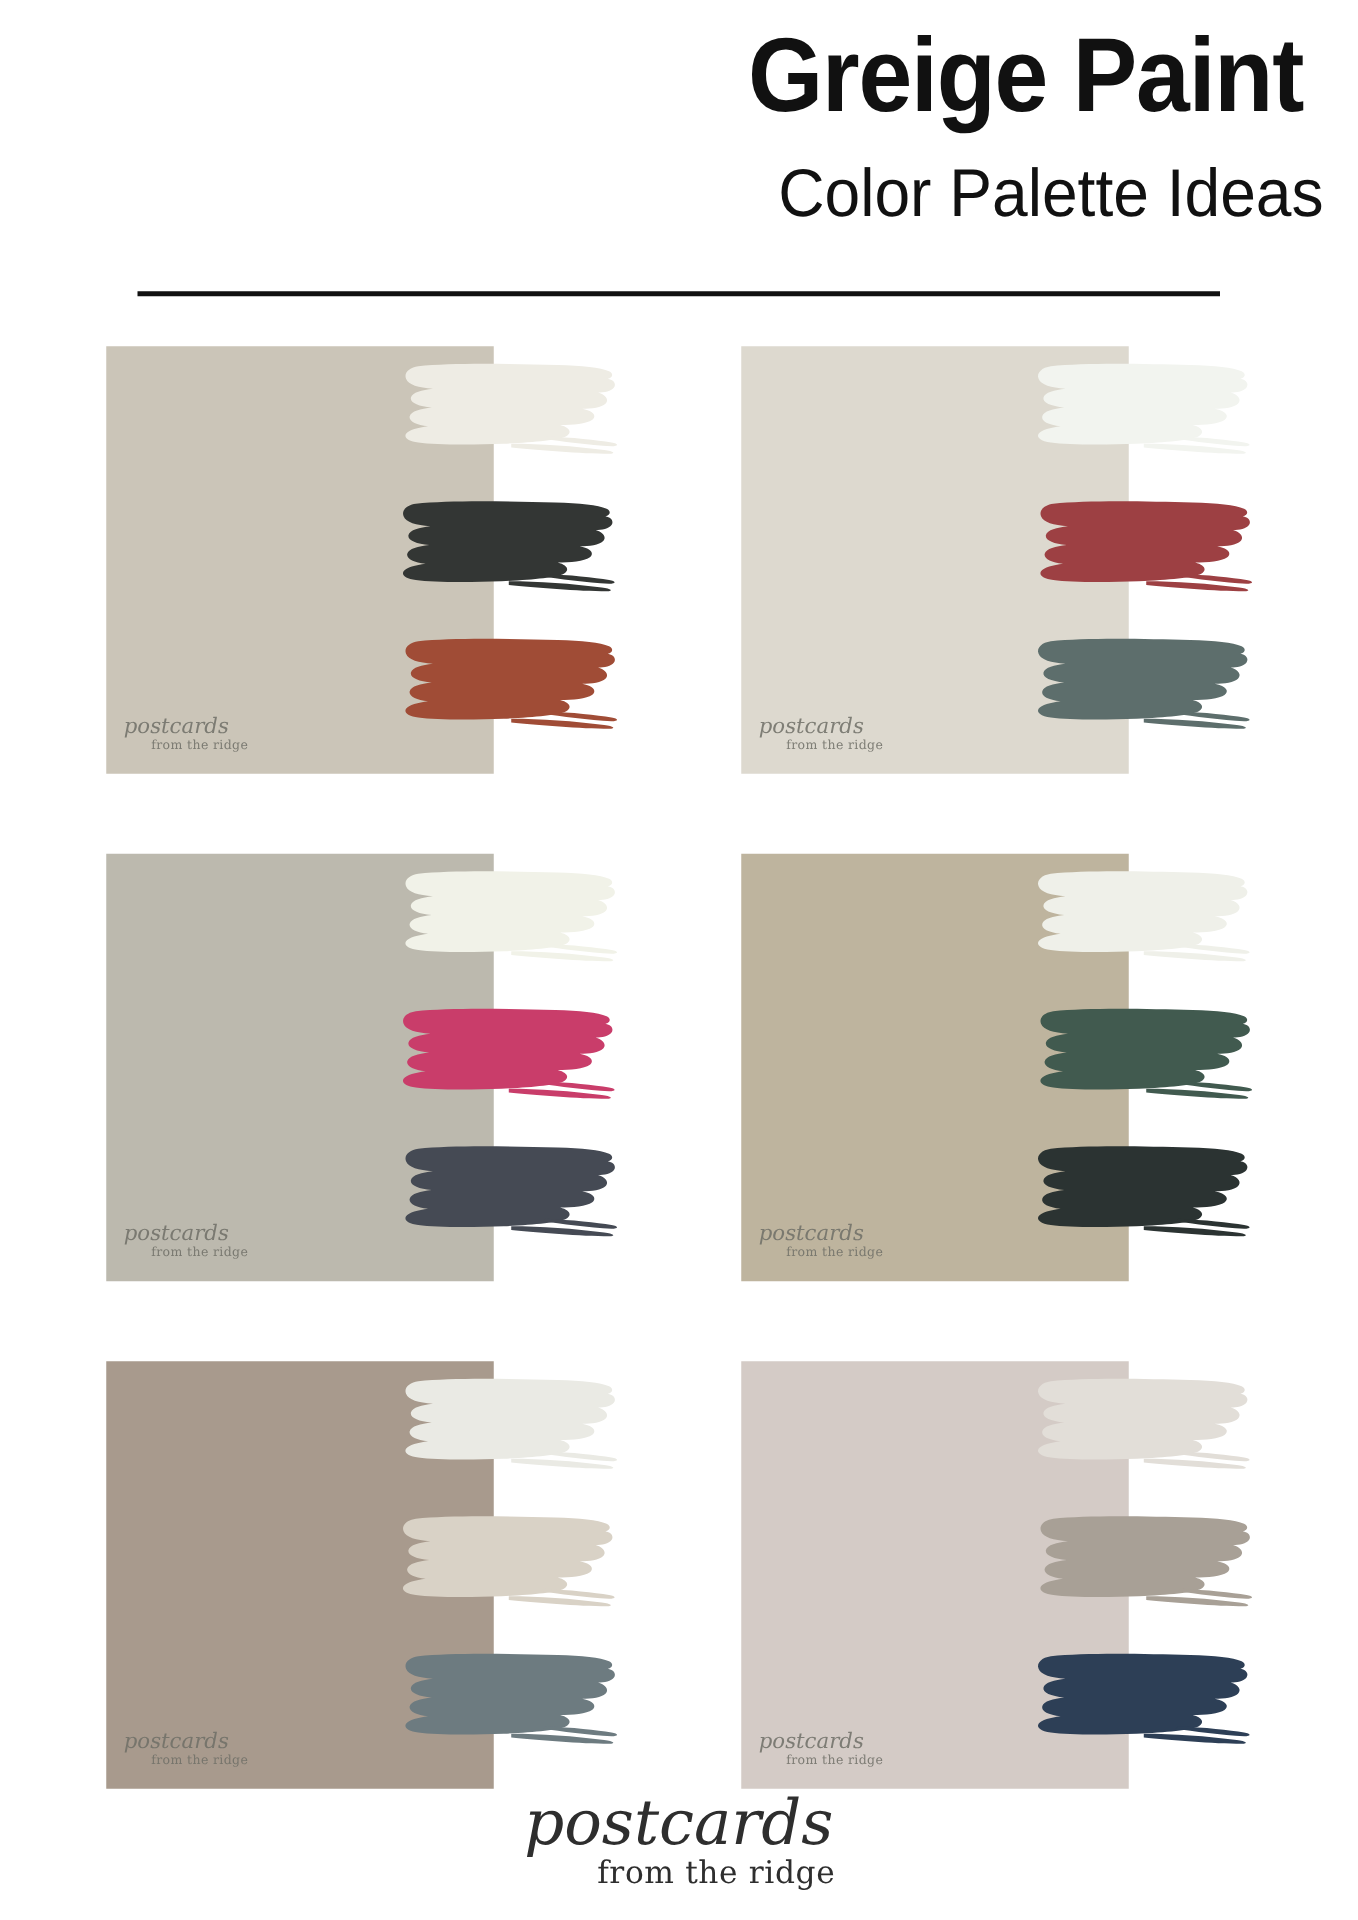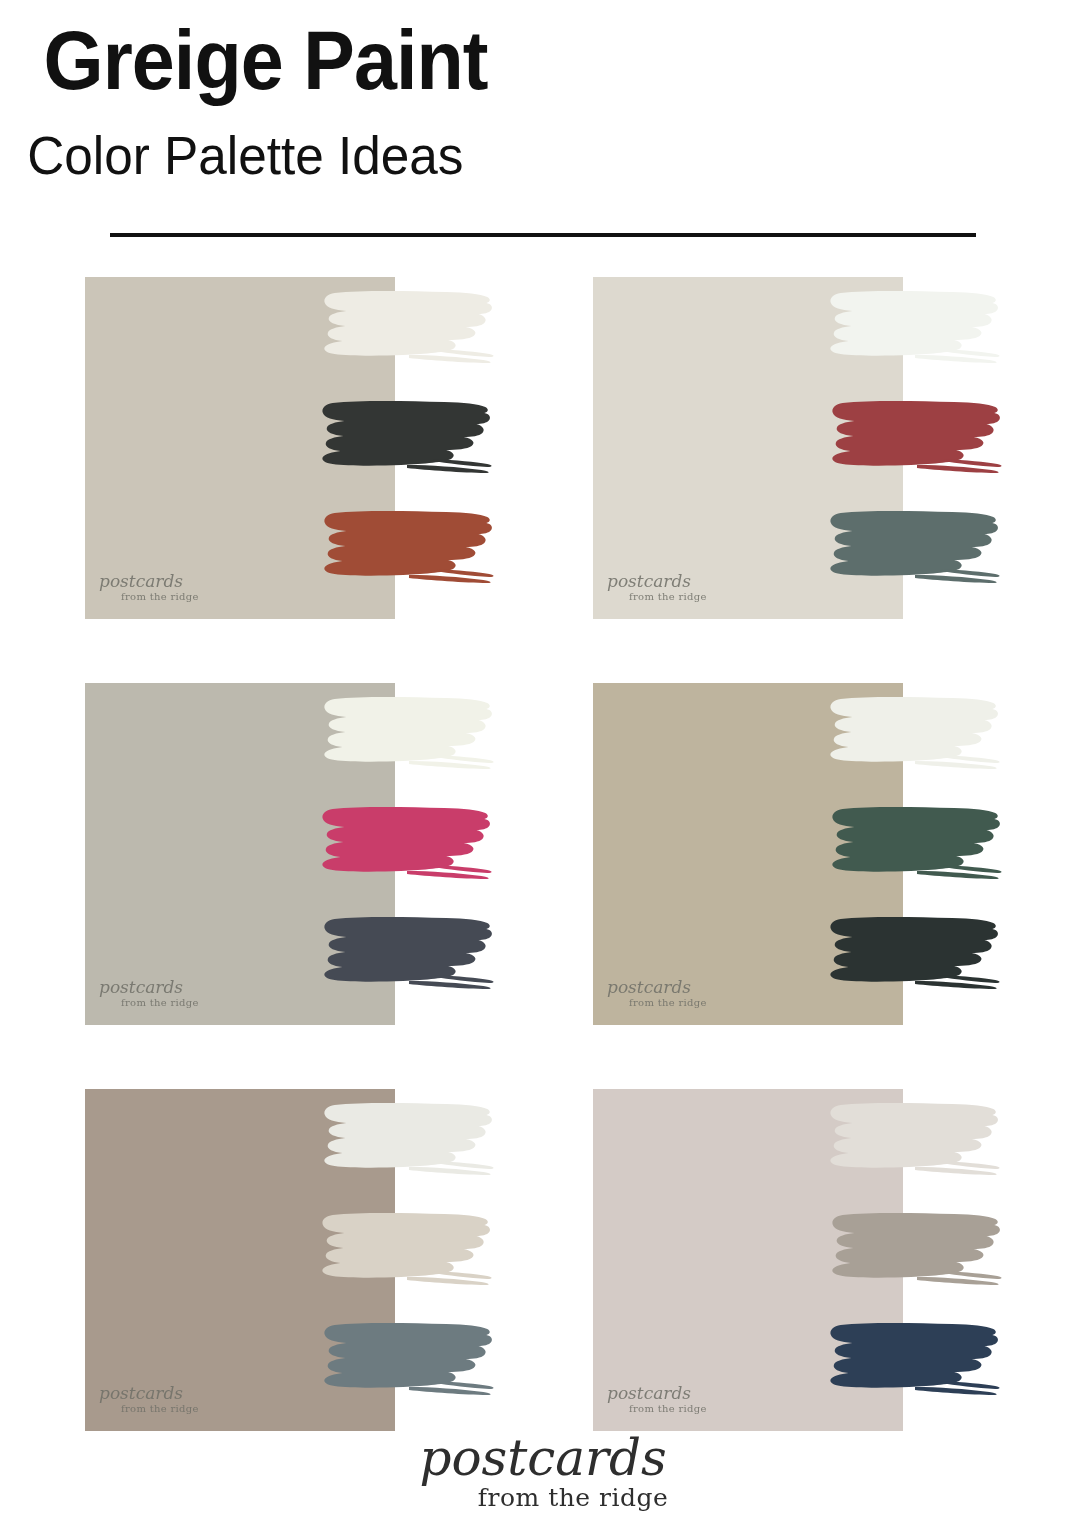--- a/index.html
+++ b/index.html
@@ -7,21 +7,21 @@
   body{
     width:1086px;height:1536px;
     background:#ffffff;
     font-family:"Liberation Sans", sans-serif;
     position:relative;
     overflow:hidden;
   }
   .page{position:relative;width:1086px;height:1536px;}
 
   
-  .header{text-align:left;padding-top:18px;}
+  .header{text-align:right;padding-top:18px;}
   .title{
     font-family:"Liberation Sans", sans-serif;
     font-weight:700;
     font-size:84px;
     line-height:1.0;
     letter-spacing:-1px;
     color:#111111;
     transform:scaleX(0.92);
     margin:0;
   }

